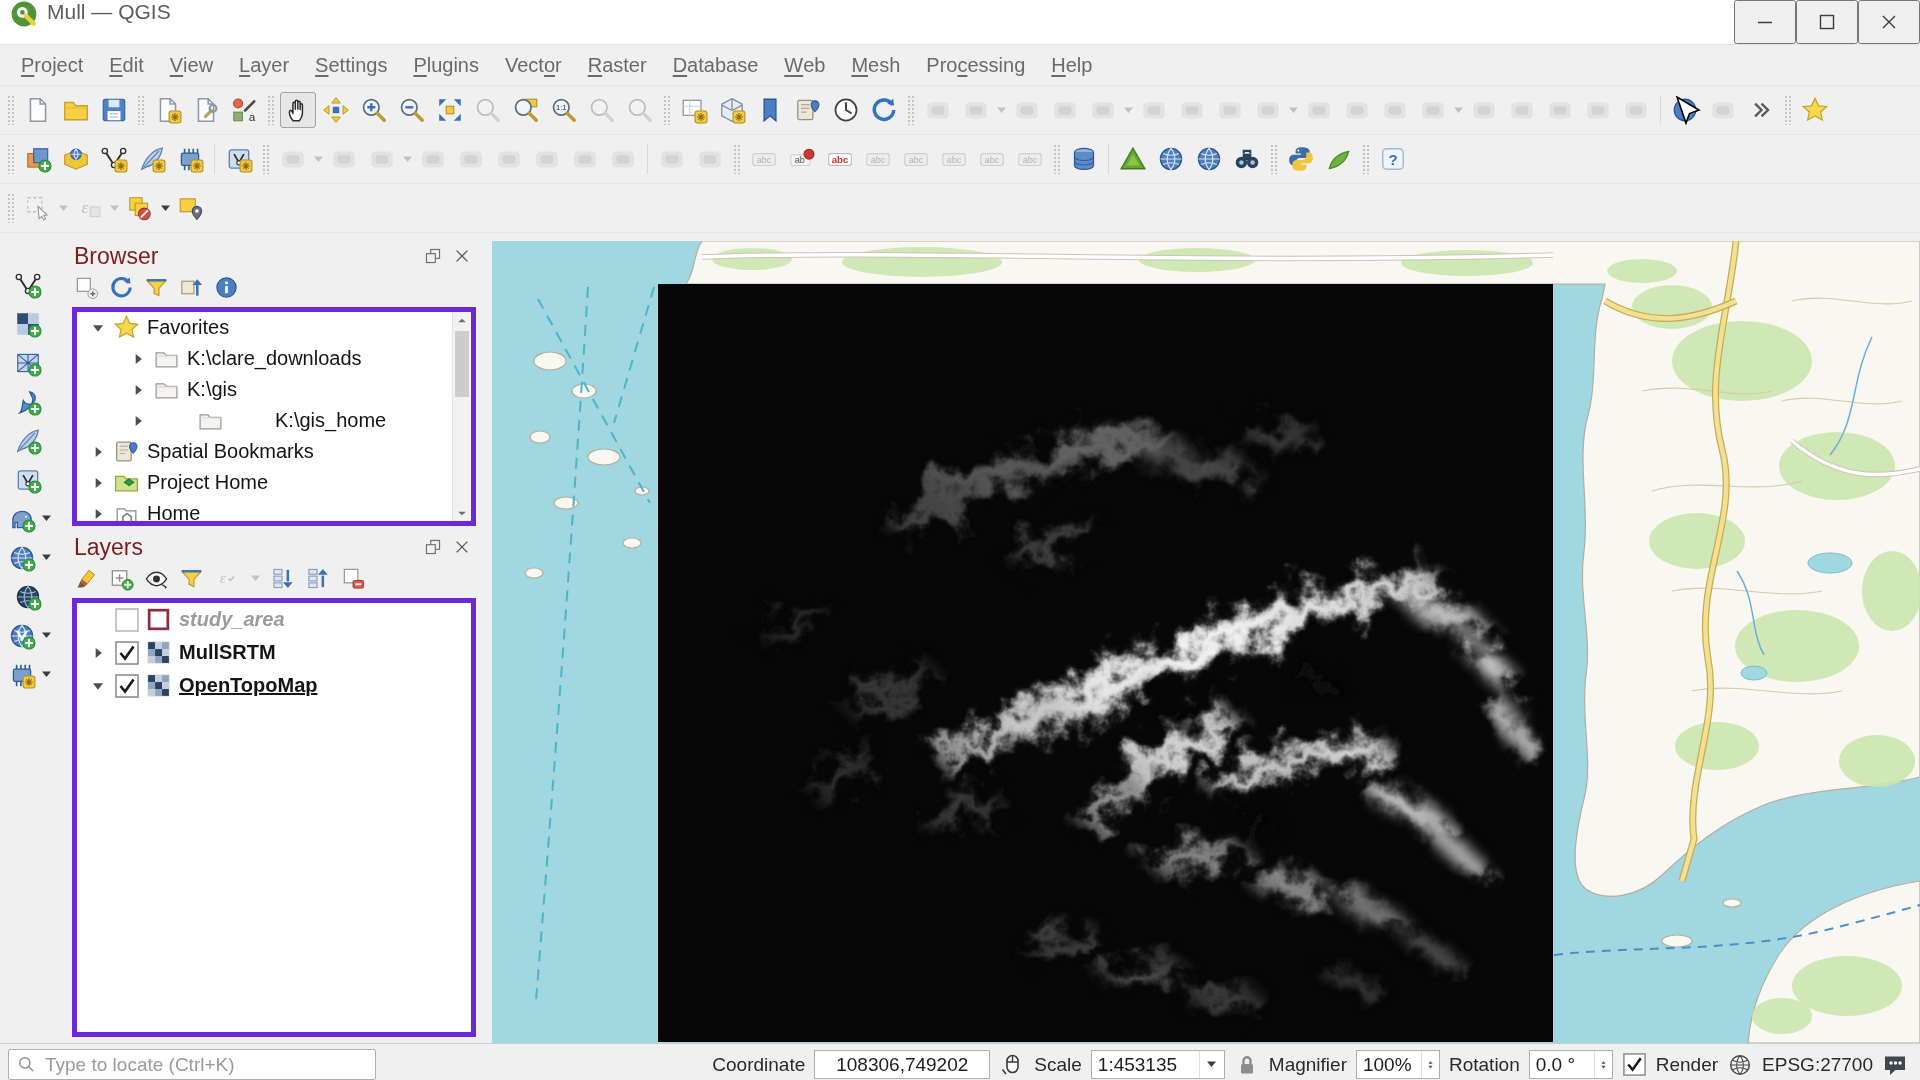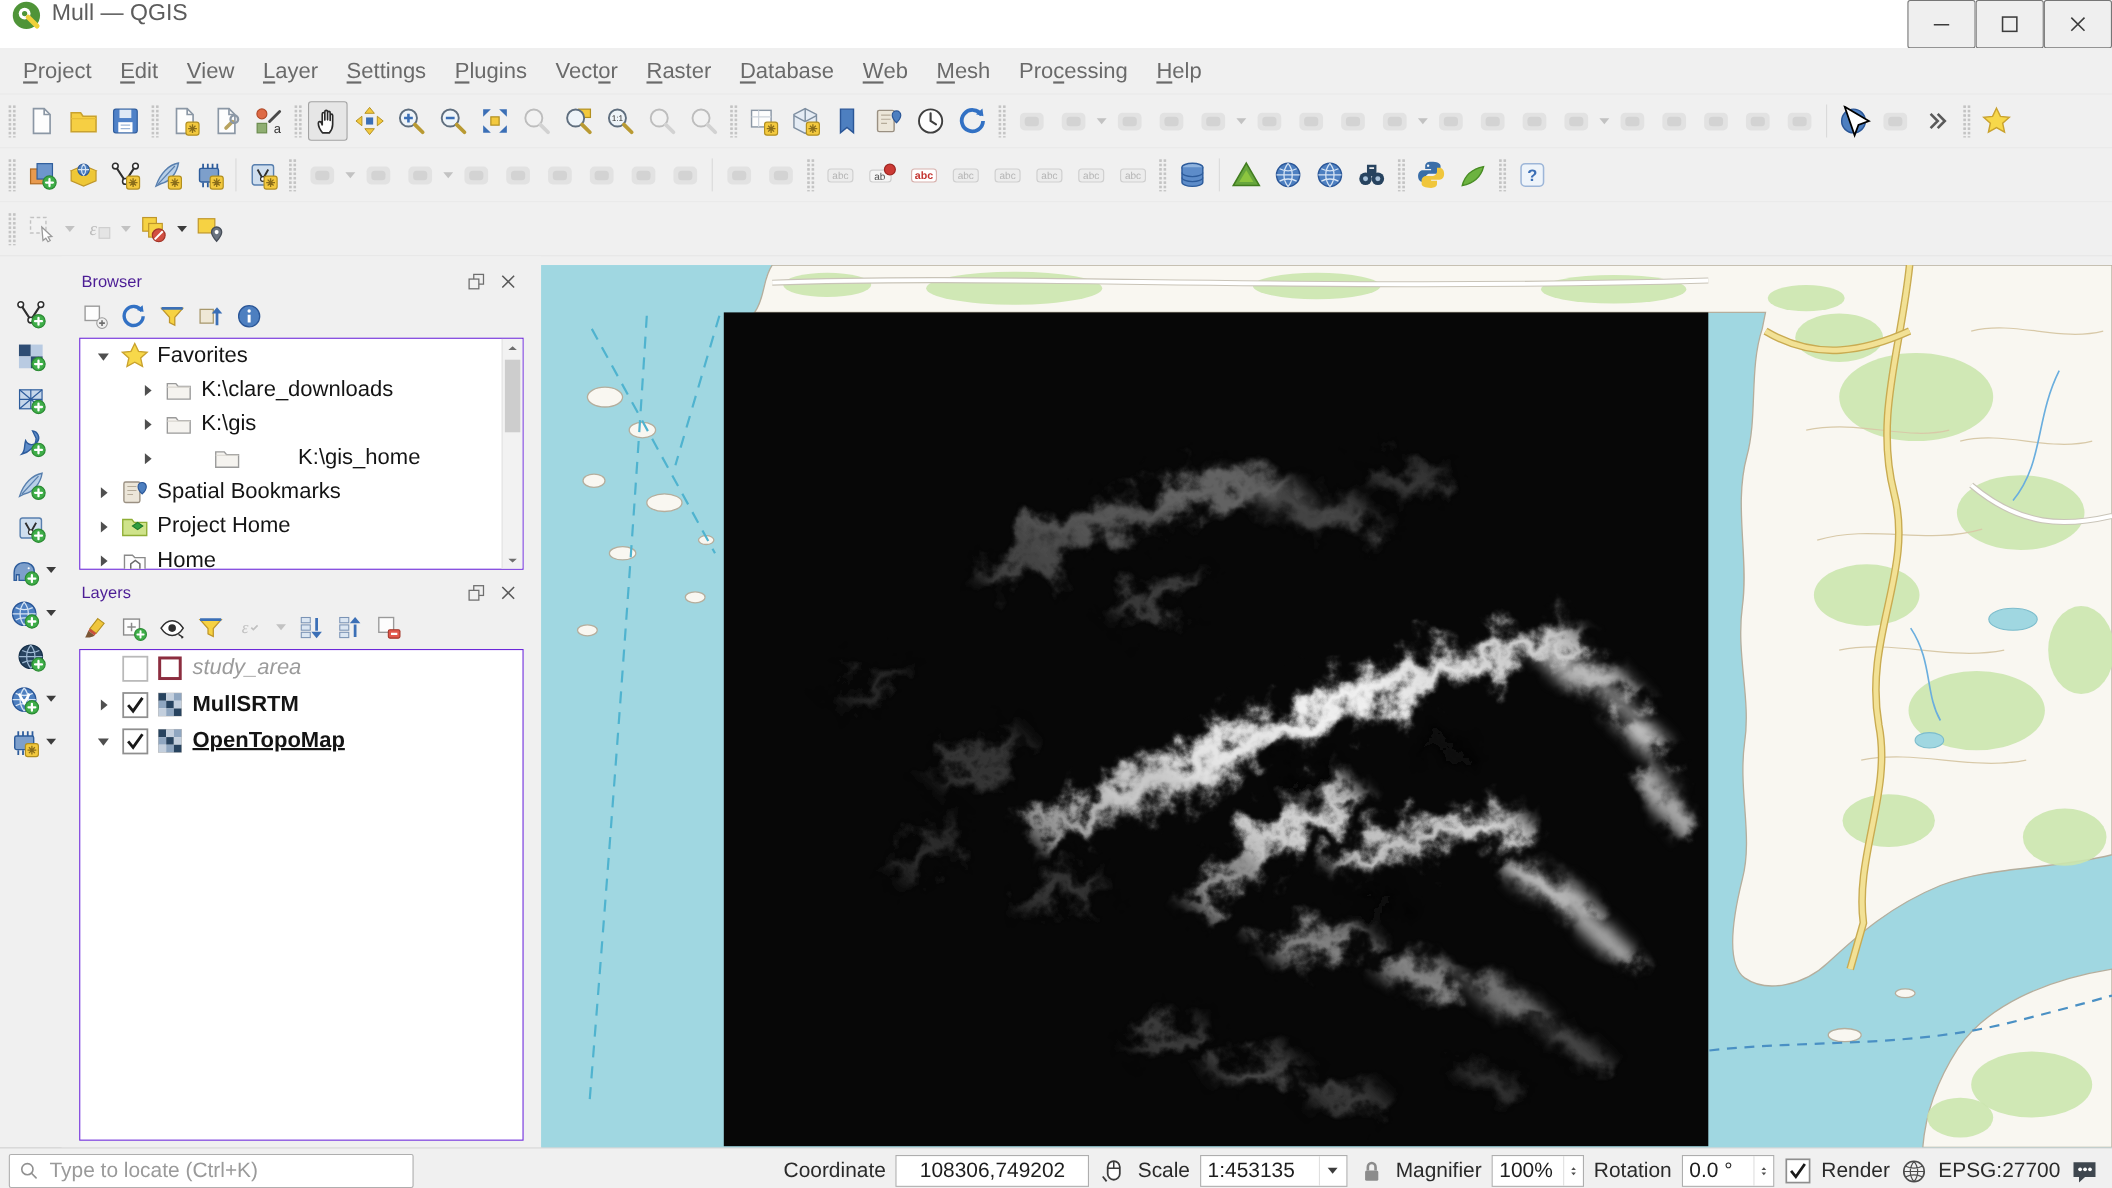--- a/index.html
+++ b/index.html
@@ -27,40 +27,40 @@
      background-image:radial-gradient(circle,#c3c3c3 1.1px,transparent 1.4px);background-size:4px 4px}
   .caret{width:13px;height:36px;display:flex;align-items:center;justify-content:center;flex:none}
   .caret svg{width:11px;height:11px}
   
   .main{display:flex;height:810px;align-items:stretch}
   .lefttb{width:56px;flex:none;display:flex;flex-direction:column;align-items:center;padding-top:32px}
   .ltrow{height:39px;display:flex;align-items:center;justify-content:center;width:56px}
   .ltrow .tool{width:34px;height:34px}
   .dock{width:428px;flex:none;display:flex;flex-direction:column;padding:8px 0 2px 0;background:#f0f0f0}
   .panel-header{height:30px;display:flex;align-items:center;padding:0 10px 0 18px}
-  .panel-title{font-size:15px;color:#4c1d95}
+  .panel-title{font-size:23px;color:#7f1d1d}
   .phspacer{margin-left:auto}
   .phbtn{width:22px;height:22px;margin-left:7px;background:transparent;border:0;padding:0}
   .phbtn svg{width:20px;height:20px}
   .panel-tools{display:flex;align-items:center;gap:9px;padding:3px 0 7px 18px}
   .ptool{width:26px;height:26px;background:transparent;border:0;padding:0}
   .ptool svg{width:25px;height:25px}
-  .treebox{border:1px solid #6d28d9;background:#fff;margin:0 8px 0 16px;position:relative;overflow:hidden}
+  .treebox{border:5px solid #6d28d9;background:#fff;margin:0 8px 0 16px;position:relative;overflow:hidden}
   #browser-tree{height:209px;flex:none}
   #layers-list{flex:1;margin-bottom:4px}
   .trow{height:31px;display:flex;align-items:center}
   .lrow{height:33px;display:flex;align-items:center}
   .expander{width:26px;height:24px;display:flex;align-items:center;justify-content:center;flex:none;background:transparent;border:0;padding:0}
   .expander svg{width:20px;height:20px}
   .ticon{width:27px;height:27px;flex:none;margin-left:2px}
   .ticon svg{width:27px;height:27px}
   .tlabel{font-size:20px;color:#141414;margin-left:7px;white-space:nowrap}
   .cbox{width:26px;height:26px;flex:none;margin:0 3px}
   .cbox svg{width:26px;height:26px}
-  .lname-italic{font-style:italic;color:#9b9b9b;font-weight:400}
+  .lname-italic{font-style:italic;color:#9b9b9b;font-weight:700}
   .lname-bold{font-weight:bold}
   .lname-boldu{font-weight:bold;text-decoration:underline}
   
   .vscroll{position:absolute;top:0;right:0;bottom:0;width:18px;background:#f2f2f2;border-left:1px solid #e3e3e3;display:flex;flex-direction:column}
   .varrow{height:17px;display:flex;align-items:center;justify-content:center;background:transparent;border:0;padding:0}
   .varrow svg{width:10px;height:10px}
   .vtrack{flex:1;position:relative}
   .vthumb{position:absolute;left:2px;right:2px;top:2px;height:66px;background:#cdcdcd}
   .splitter{width:8px;flex:none;background:#f0f0f0}
   .map{flex:1;position:relative;margin-top:8px;background:var(--sea)}

